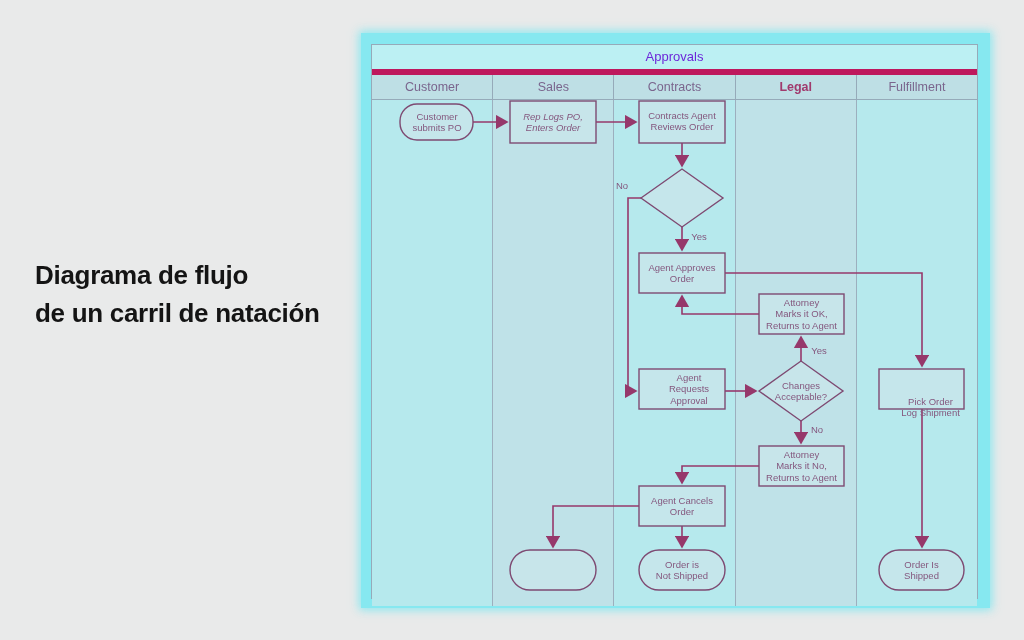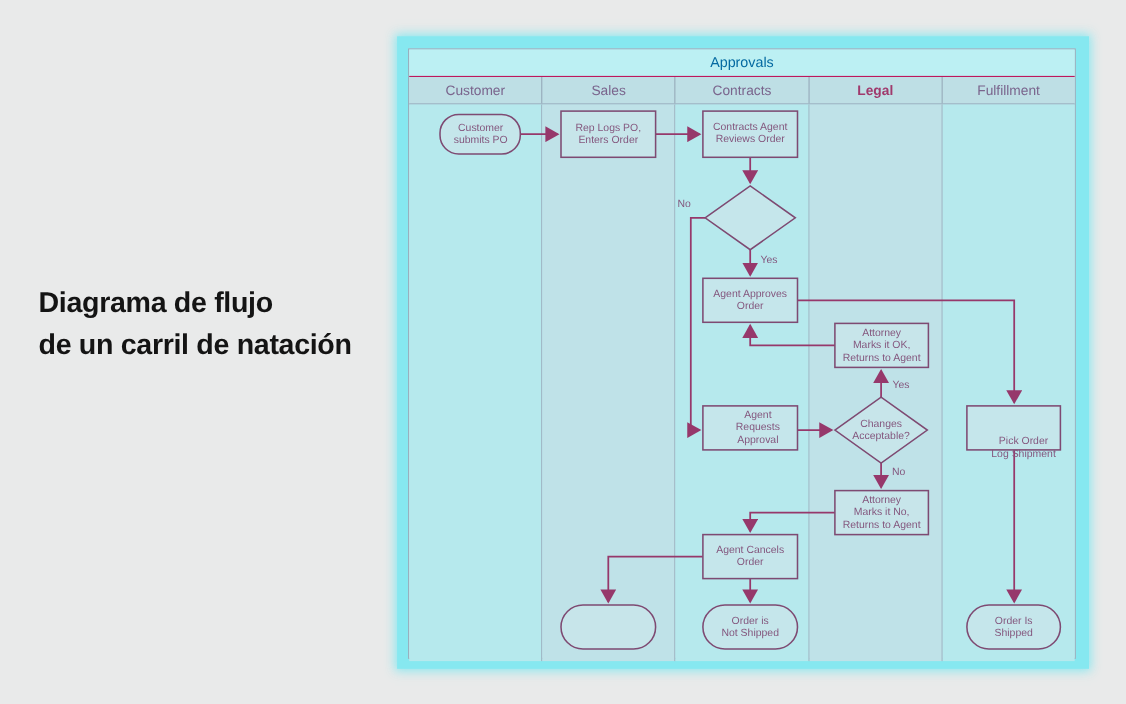--- a/index.html
+++ b/index.html
@@ -22,22 +22,22 @@
     box-sizing:border-box;
     padding:11px 12px 9px 10px;
   }
   .swim-table{
     position:relative;width:607px;height:555px;
     border:1px solid #96aab9;box-sizing:border-box;
     background:#b8e9ee;
   }
   .title-row{
     height:24px;line-height:24px;text-align:center;
-    background:#bcf0f3;border-bottom:1px solid #be185d;
-    color:#0369a1;font-size:13px;
+    background:#bcf0f3;border-bottom:6px solid #be185d;
+    color:#6d28d9;font-size:13px;
   }
   .header-row{
     display:flex;height:24px;
     background:#bedfe5;border-bottom:1px solid #96aab9;
   }
   .header-cell{
     flex:1;text-align:center;line-height:24px;
     font-size:12.5px;color:#7a658d;
     border-right:1px solid #96aab9;
   }
@@ -130,21 +130,21 @@
       <rect class="shape" x="387" y="401" width="85" height="40"></rect>
       <rect class="shape" x="507" y="324" width="85" height="40"></rect>
       <rect class="shape" x="267" y="441" width="86" height="40"></rect>
       <rect class="shape" x="138" y="505" width="86" height="40" rx="20"></rect>
       <rect class="shape" x="267" y="505" width="86" height="40" rx="20"></rect>
       <rect class="shape" x="507" y="505" width="85" height="40" rx="20"></rect>
     </svg>
 
     <div class="node-label" style="left:24px;top:59px;width:82px;height:36px;">Customer
 submits PO</div>
-    <div class="node-label" style="left:138px;top:56px;width:86px;height:42px;">Rep Logs PO,
+    <div class="node-label" style="left:138px;top:56px;width:86px;height:42px;font-style:italic;">Rep Logs PO,
 Enters Order</div>
     <div class="node-label" style="left:267px;top:56px;width:86px;height:40px;border-radius:13px;">Contracts Agent
 Reviews Order</div>
     <div class="node-label" style="left:267px;top:208px;width:86px;height:40px;">Agent Approves
 Order</div>
     <div class="node-label" style="left:387px;top:249px;width:85px;height:40px;">Attorney
 Marks it OK,
 Returns to Agent</div>
     <div class="node-label" style="left:267px;top:324px;width:100px;height:40px;text-align:center;">Agent
 Requests

